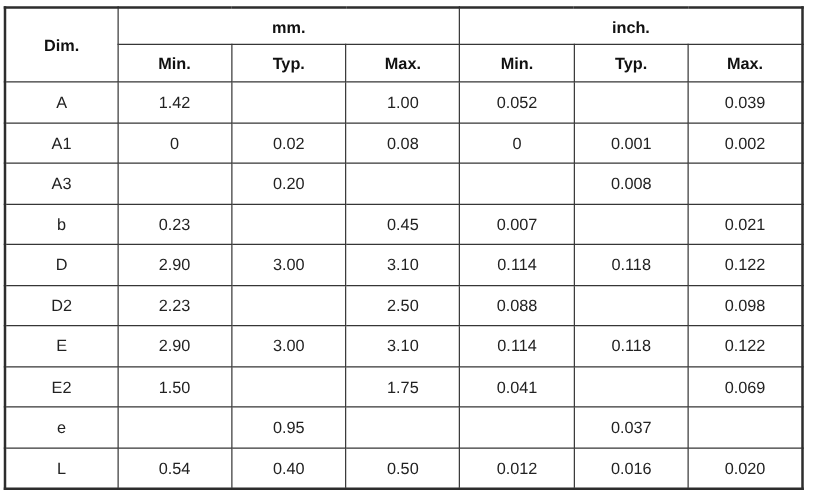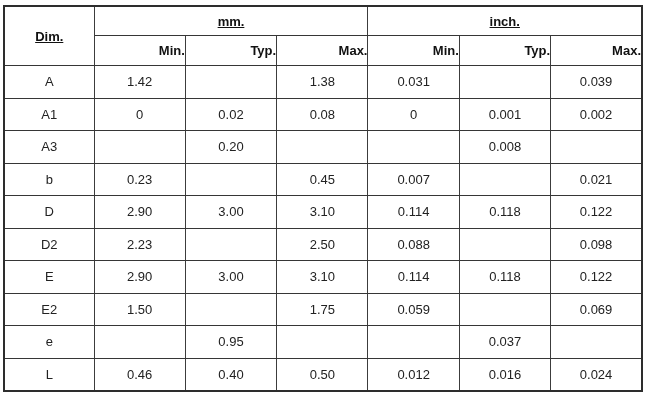--- a/index.html
+++ b/index.html
@@ -42,22 +42,22 @@
     white-space: nowrap;
   }
   table.dim-table th {
     font-weight: bold;
     color: #111111;
   }
   table.dim-table td {
     font-weight: normal;
     color: #222222;
   }
-  tr.group-row th { height: 28px; text-decoration: underline; }
-  tr.sub-row th   { height: 29px; text-align: right; }
+  tr.group-row th { height: 28px; }
+  tr.sub-row th   { height: 29px; }
   tr.data-row td  { height: 31.5px; }
   
   col.dim-col { width: 90px; }
 </style>
 </head>
 <body>
 
 <div class="stage">
   <table class="dim-table">
     <colgroup>
@@ -82,22 +82,22 @@
         <th>Min.</th>
         <th>Typ.</th>
         <th>Max.</th>
       </tr>
     </thead>
     <tbody>
       <tr class="data-row">
         <td>A</td>
         <td>1.42</td>
         <td></td>
-        <td>1.38</td>
-        <td>0.031</td>
+        <td>1.00</td>
+        <td>0.052</td>
         <td></td>
         <td>0.039</td>
       </tr>
       <tr class="data-row">
         <td>A1</td>
         <td>0</td>
         <td>0.02</td>
         <td>0.08</td>
         <td>0</td>
         <td>0.001</td>
@@ -146,37 +146,37 @@
         <td>3.10</td>
         <td>0.114</td>
         <td>0.118</td>
         <td>0.122</td>
       </tr>
       <tr class="data-row">
         <td>E2</td>
         <td>1.50</td>
         <td></td>
         <td>1.75</td>
-        <td>0.059</td>
+        <td>0.041</td>
         <td></td>
         <td>0.069</td>
       </tr>
       <tr class="data-row">
         <td>e</td>
         <td></td>
         <td>0.95</td>
         <td></td>
         <td></td>
         <td>0.037</td>
         <td></td>
       </tr>
       <tr class="data-row">
         <td>L</td>
-        <td>0.46</td>
+        <td>0.54</td>
         <td>0.40</td>
         <td>0.50</td>
         <td>0.012</td>
         <td>0.016</td>
-        <td>0.024</td>
+        <td>0.020</td>
       </tr>
     </tbody>
   </table>
 </div>
 
 </body></html>

